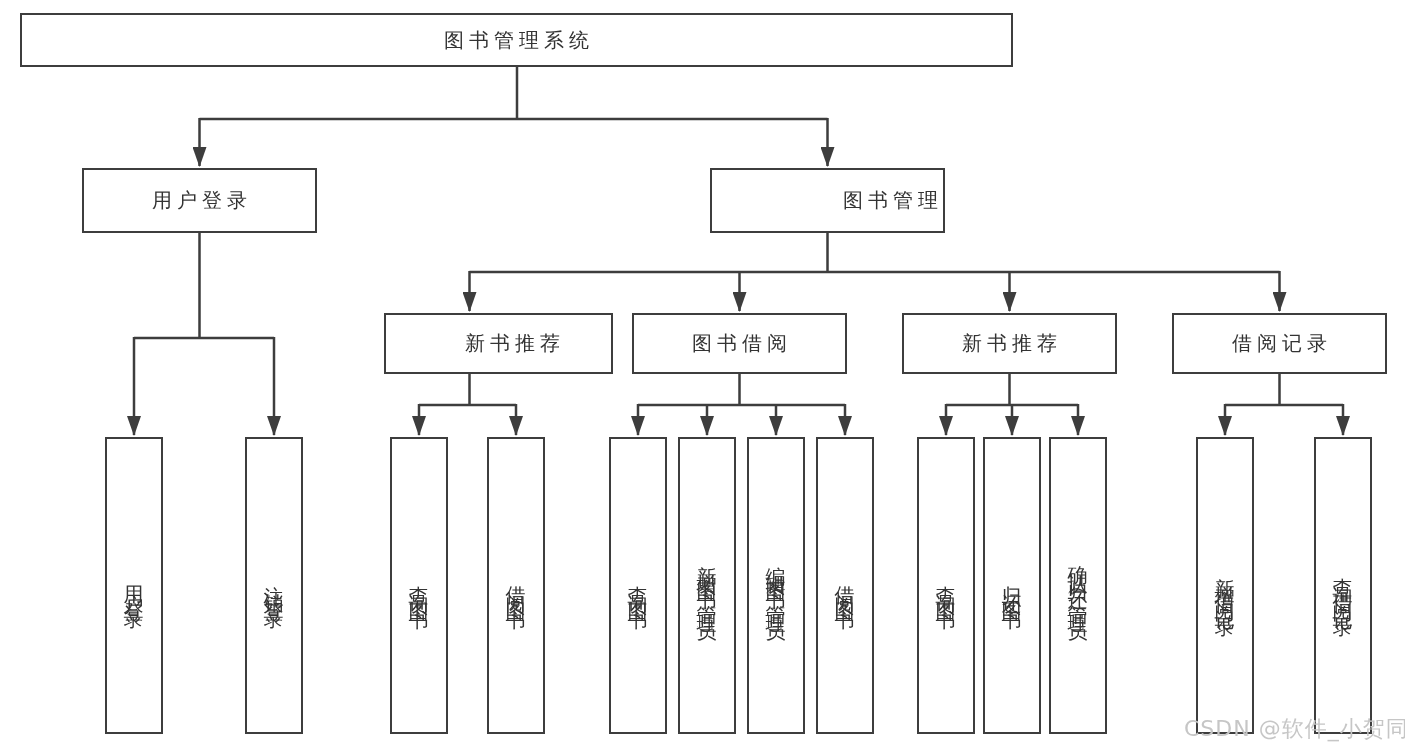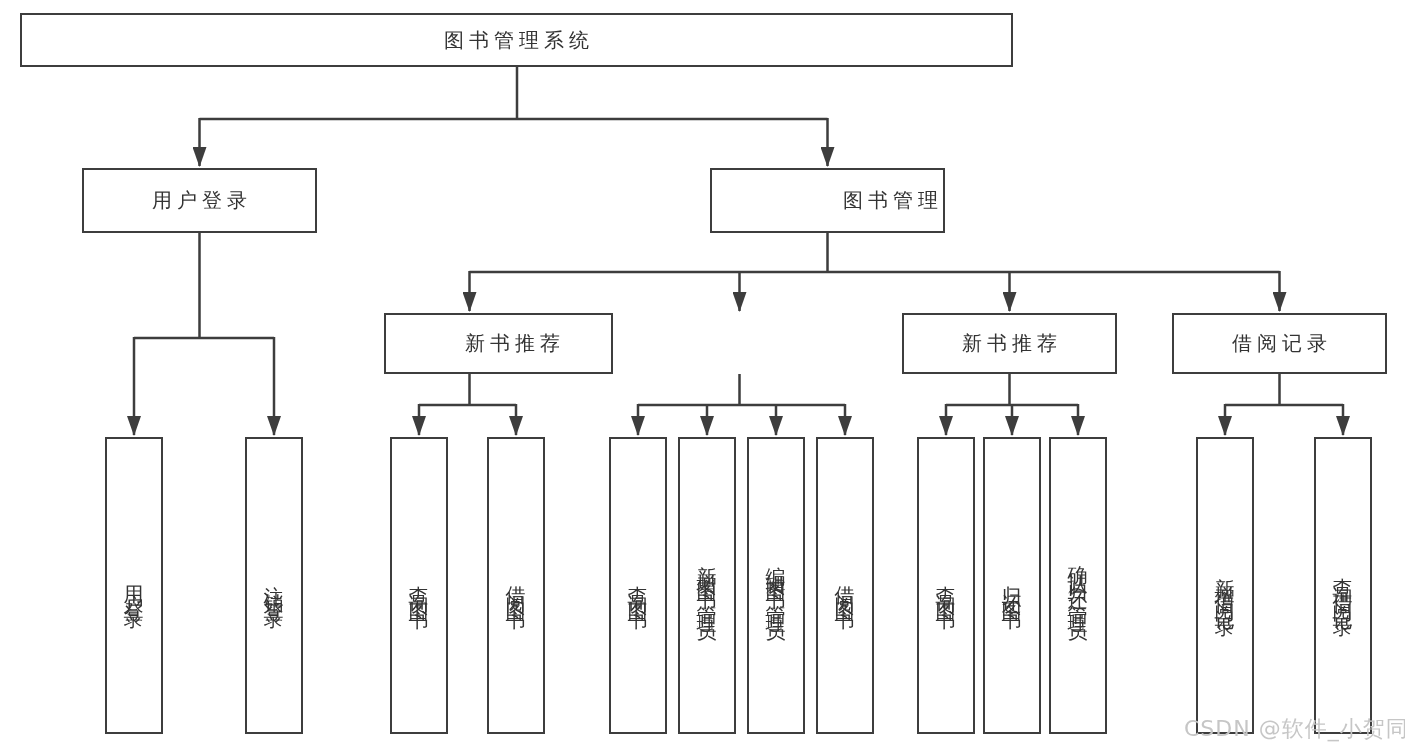--- a/index.html
+++ b/index.html
@@ -123,20 +123,23 @@
   <div class="node n-login">
     <span class="label">用户登录</span>
   </div>
   <div class="node n-bookmgmt">
     <span class="label">图书管理</span>
   </div>
 
   <div class="node n-rec">
     <span class="label">新书推荐</span>
   </div>
+  <div class="node n-borrow">
+    <span class="label">图书借阅</span>
+  </div>
   <div class="node n-current">
     <span class="label">新书推荐</span>
   </div>
   <div class="node n-records">
     <span class="label">借阅记录</span>
   </div>
 
   <div class="node v a1">
     <span class="label">用户登录</span>
   </div>

